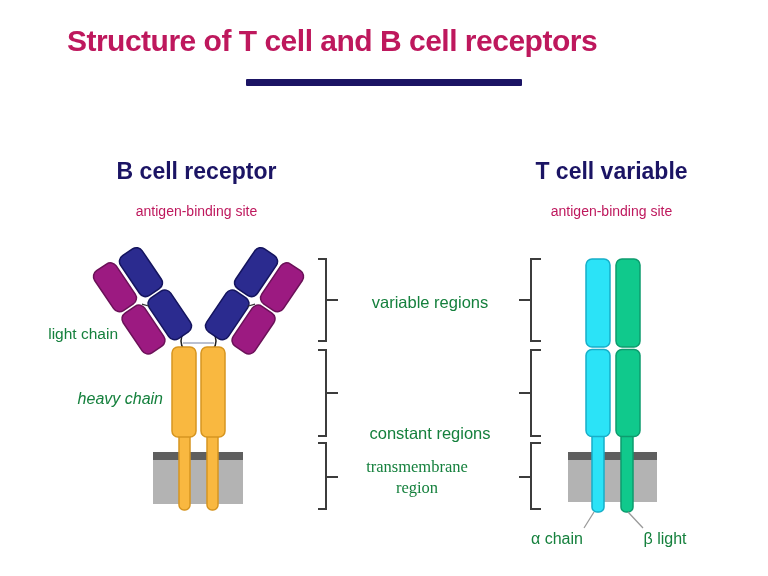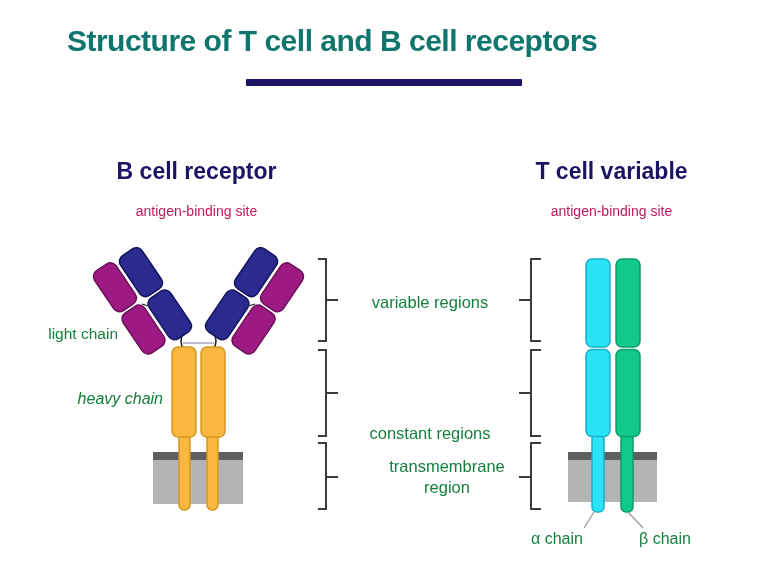--- a/index.html
+++ b/index.html
@@ -1,34 +1,34 @@
 <!DOCTYPE html>
 <html><head>
 <meta charset="utf-8">
 <style>
   html,body{margin:0;padding:0;background:#ffffff;}
   body{width:768px;height:576px;overflow:hidden;font-family:"Liberation Sans",sans-serif;}
   .stage{position:relative;width:768px;height:576px;background:#ffffff;}
   .abs{position:absolute;}
   .title{left:0;top:24px;width:664px;text-align:center;font-size:30px;font-weight:700;
-         letter-spacing:-0.5px;color:#0f766e;}
+         letter-spacing:-0.5px;color:#be185d;}
   .title-underline{left:246px;top:79px;width:276px;height:7px;background:#1B1464;border-radius:1px;}
   .col-heading{width:225px;text-align:center;font-size:23px;font-weight:700;color:#1B1464;margin-top:10px;}
   .b-heading{left:84px;top:148px;}
   .t-heading{left:499px;top:148px;}
   .binding-site{width:225px;text-align:center;font-size:14px;font-weight:400;color:#be185d;}
   .b-binding{left:84px;top:203px;}
   .t-binding{left:499px;top:203px;}
   .gray-label{color:#15803d;font-size:16px;line-height:1.3;}
   .light-chain-label{left:20px;top:324px;width:98px;text-align:right;font-size:15.5px;}
   .heavy-chain-label{left:20px;top:389px;width:143px;text-align:right;font-style:italic;}
   .region-label{width:160px;text-align:center;font-size:16.5px;}
   .var-label{left:350px;top:292px;}
   .const-label{left:350px;top:385px;margin-top:38px;}
-  .trans-label{left:382px;top:456px;width:130px;}
+  .trans-label{left:352px;top:456px;width:130px;font-family:Liberation Serif, serif;}
   .chain-greek-label{width:100px;text-align:center;font-size:16px;}
   .alpha-label{left:507px;top:529px;}
   .beta-label{left:615px;top:529px;}
   svg{position:absolute;left:0;top:0;}
 </style>
 </head>
 <body>
 
 <div class="stage">
 
@@ -129,15 +129,15 @@
   <div class="abs binding-site t-binding">antigen-binding site</div>
 
   <div class="abs gray-label light-chain-label">light chain</div>
   <div class="abs gray-label heavy-chain-label">heavy chain</div>
 
   <div class="abs gray-label region-label var-label">variable regions</div>
   <div class="abs gray-label region-label const-label">constant regions</div>
   <div class="abs gray-label region-label trans-label">transmembrane region</div>
 
   <div class="abs gray-label chain-greek-label alpha-label">α chain</div>
-  <div class="abs gray-label chain-greek-label beta-label">β chain</div>
+  <div class="abs gray-label chain-greek-label beta-label">β light</div>
 
 </div>
 
 </body></html>

